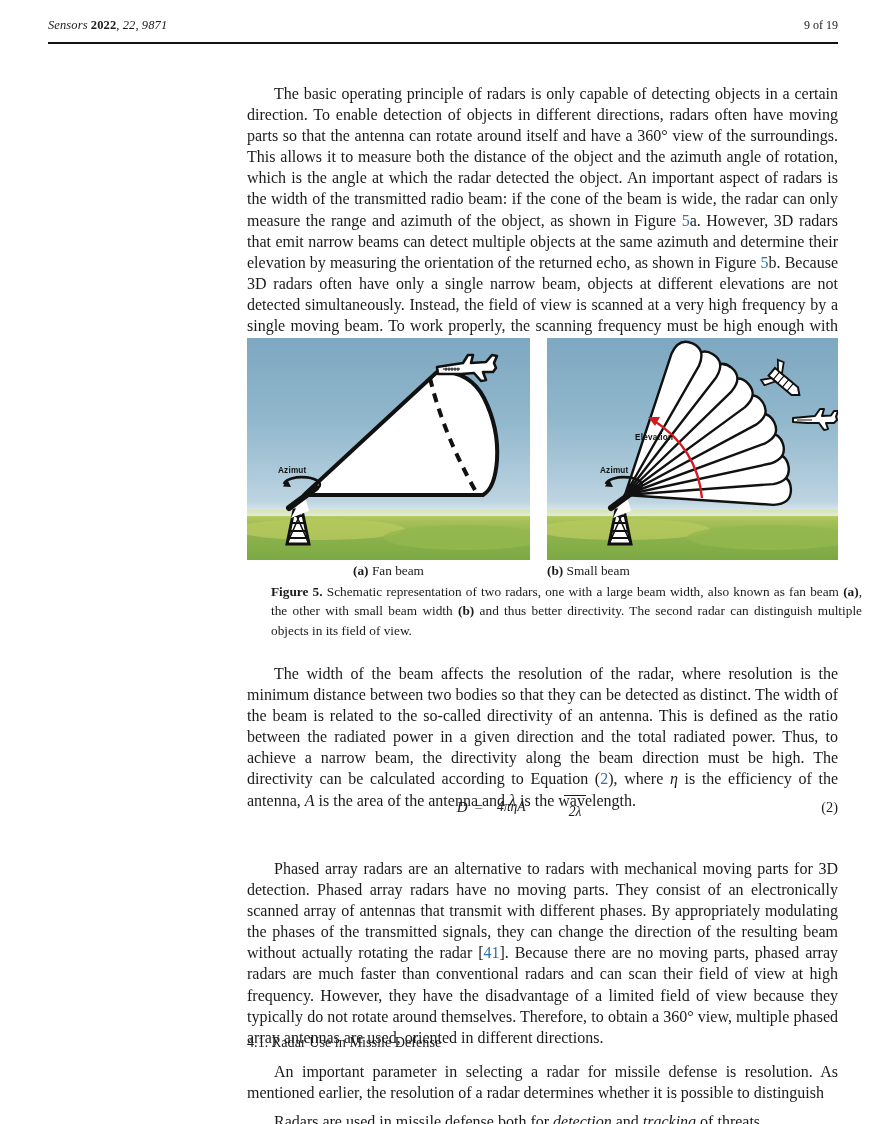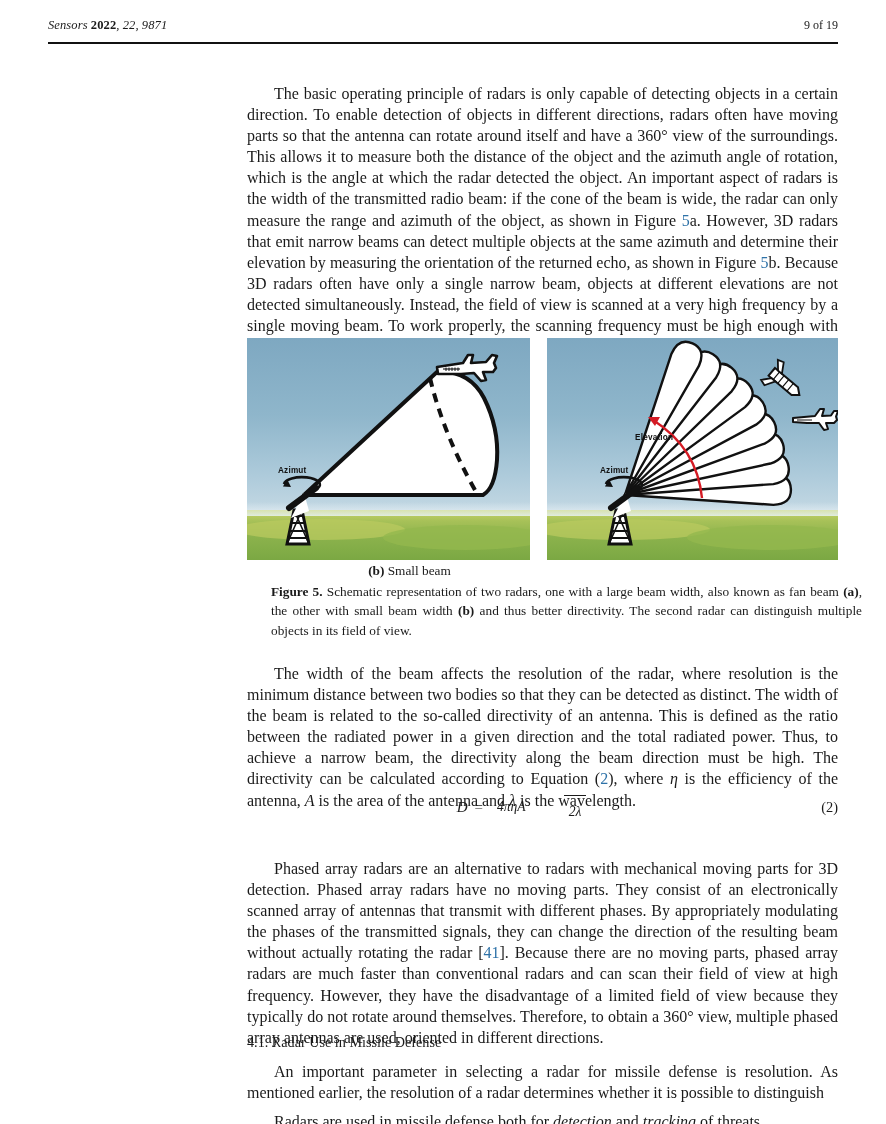--- a/index.html
+++ b/index.html
@@ -135,21 +135,21 @@
   
   .subcaps {
     position: absolute;
     left: 247px;
     top: 563px;
     width: 591px;
     display: flex;
     font-size: 13.3px;
   }
   .subcap-a { width: 283px; text-align: center; }
-  .subcap-b { width: 291px; text-align: center; margin-left: 17px; }
+  .subcap-b { width: 291px; text-align: left; margin-left: 17px; }
   .subcap b { font-weight: bold; }
 
   .figcap {
     position: absolute;
     left: 247px;
     top: 582px;
     width: 591px;
     font-size: 13.3px;
     line-height: 19.4px;
     text-align: justify;
@@ -310,20 +310,21 @@
           </g>
         </svg>
 
         <div class="lbl" style="left:53px; top:128px;">Azimut</div>
         <div class="lbl" style="left:88px; top:95px;">Elevation</div>
       </div>
     </div>
   </div>
 
   <div class="subcaps">
+    <div class="subcap subcap-a"><b>(a)</b><span> Fan beam</span></div>
     <div class="subcap subcap-b"><b>(b)</b><span> Small beam</span></div>
   </div>
 
   <div class="figcap"><b>Figure 5.</b><span> Schematic representation of two radars, one with a large beam width, also known as fan beam </span><b>(a)</b><span>, the other with small beam width </span><b>(b)</b><span> and thus better directivity. The second radar can distinguish multiple objects in its field of view.</span></div>
 
   <div class="col" style="top:655px;">
     <p class="body"><span>The width of the beam affects the resolution of the radar, where resolution is the minimum distance between two bodies so that they can be detected as distinct. The width of the beam is related to the so-called directivity of an antenna. This is defined as the ratio between the radiated power in a given direction and the total radiated power. Thus, to achieve a narrow beam, the directivity along the beam direction must be high. The directivity can be calculated according to Equation (</span><span class="lnk">2</span><span>), where </span><span class="mvar">η</span><span> is the efficiency of the antenna, </span><span class="mvar">A</span><span> is the area of the antenna and </span><span class="mvar">λ</span><span> is the wavelength.</span></p>
   </div>
 
   <div class="eqrow">

